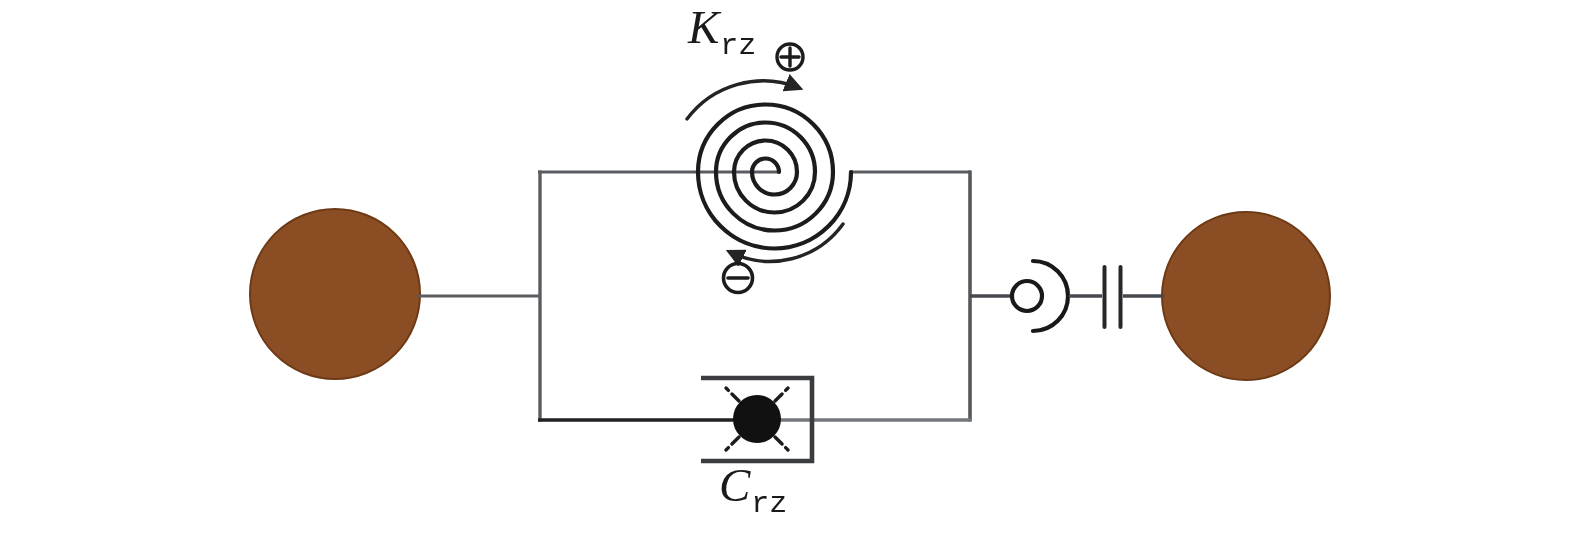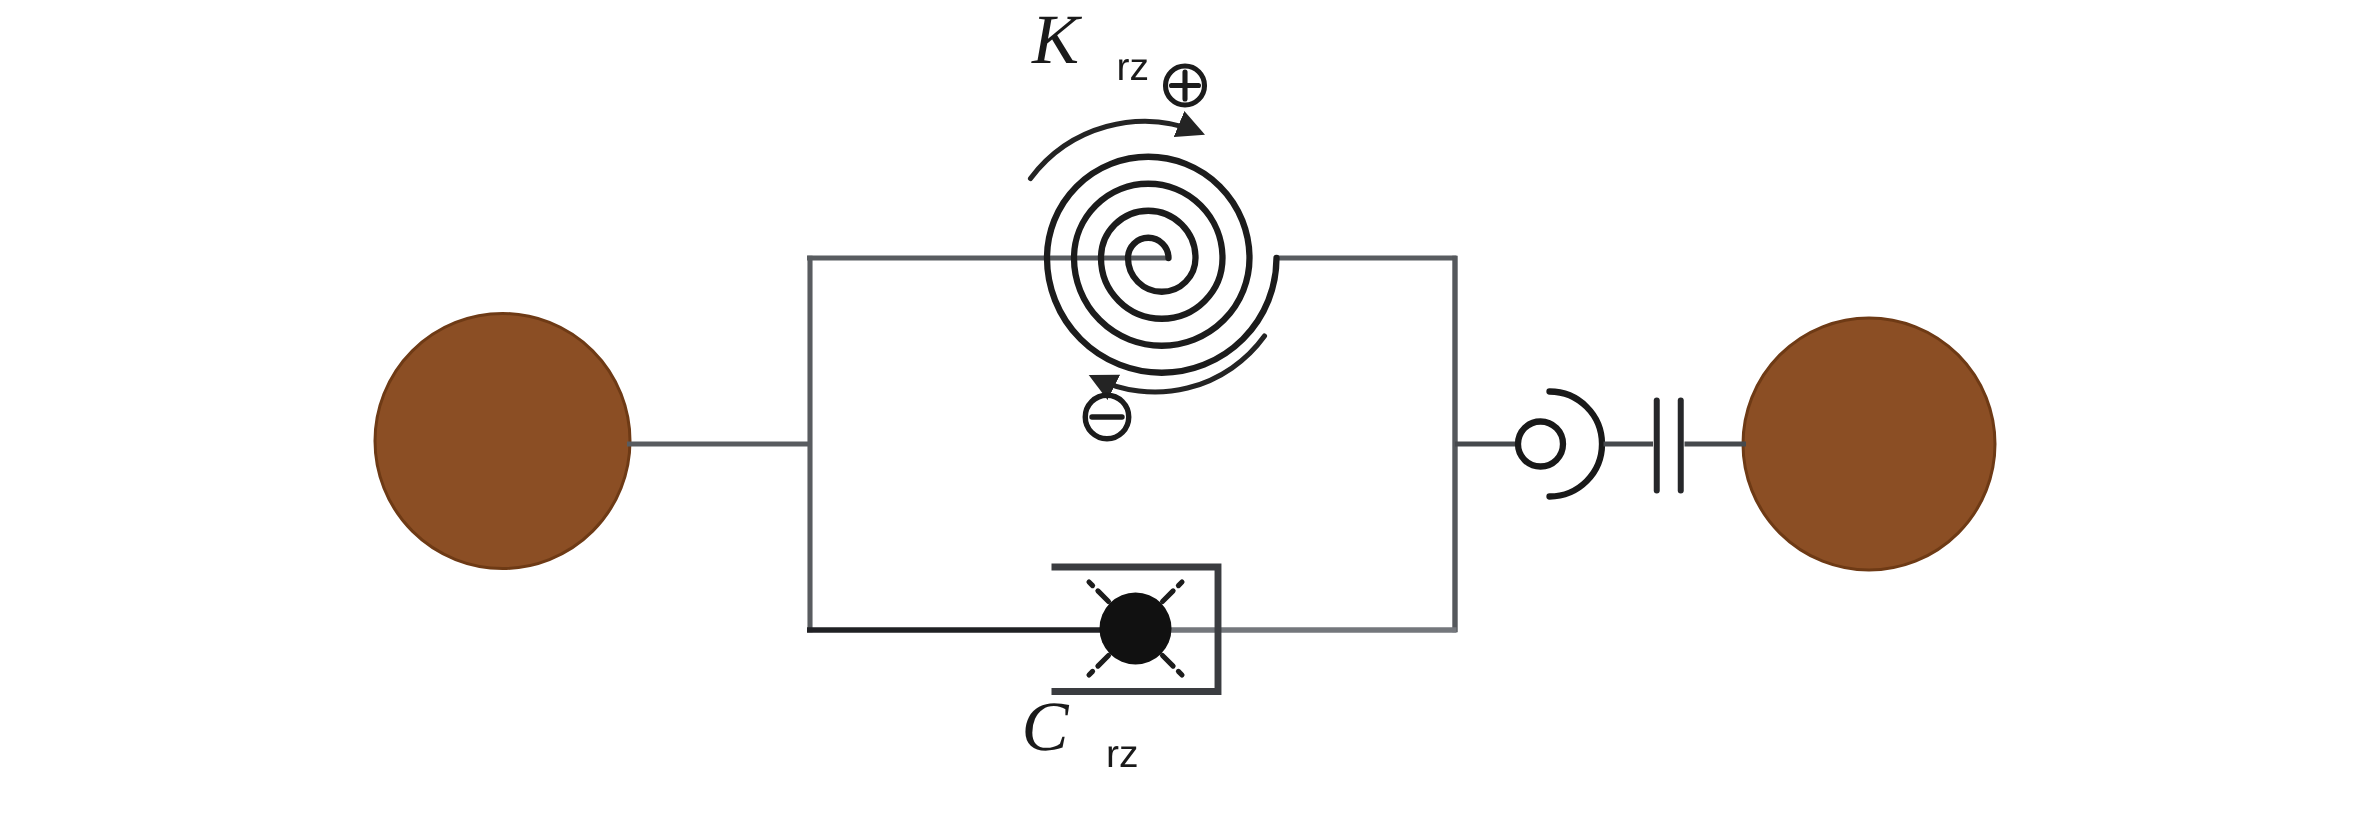--- a/index.html
+++ b/index.html
@@ -17,29 +17,28 @@
     white-space:nowrap;
     line-height:1;
   }
   .sym-label .base{
     font-style:italic;
     font-size:47px;
     font-family:"Liberation Serif", serif;
   }
   .sym-label .sub{
     font-style:normal;
-    font-size:26px;
+    font-size:30px;
     position:relative;
     top:11px;
     left:1px;
-    font-family:Liberation Sans, sans-serif;
-    margin-left:24px;
+    font-family:Liberation Mono, monospace;
   }
   .label-spring{left:688px;top:4px;}
-  .label-damper{left:681px;top:462px;}
+  .label-damper{left:719px;top:462px;}
 </style>
 </head>
 <body>
 
 <div class="stage">
 
   <svg width="1575" height="549" viewBox="0 0 1575 549">
 
     <defs>
       <marker id="arrowhead" viewBox="0 0 10 10" refX="7.5" refY="5" markerWidth="5.5" markerHeight="5.5" orient="auto-start-reverse">

